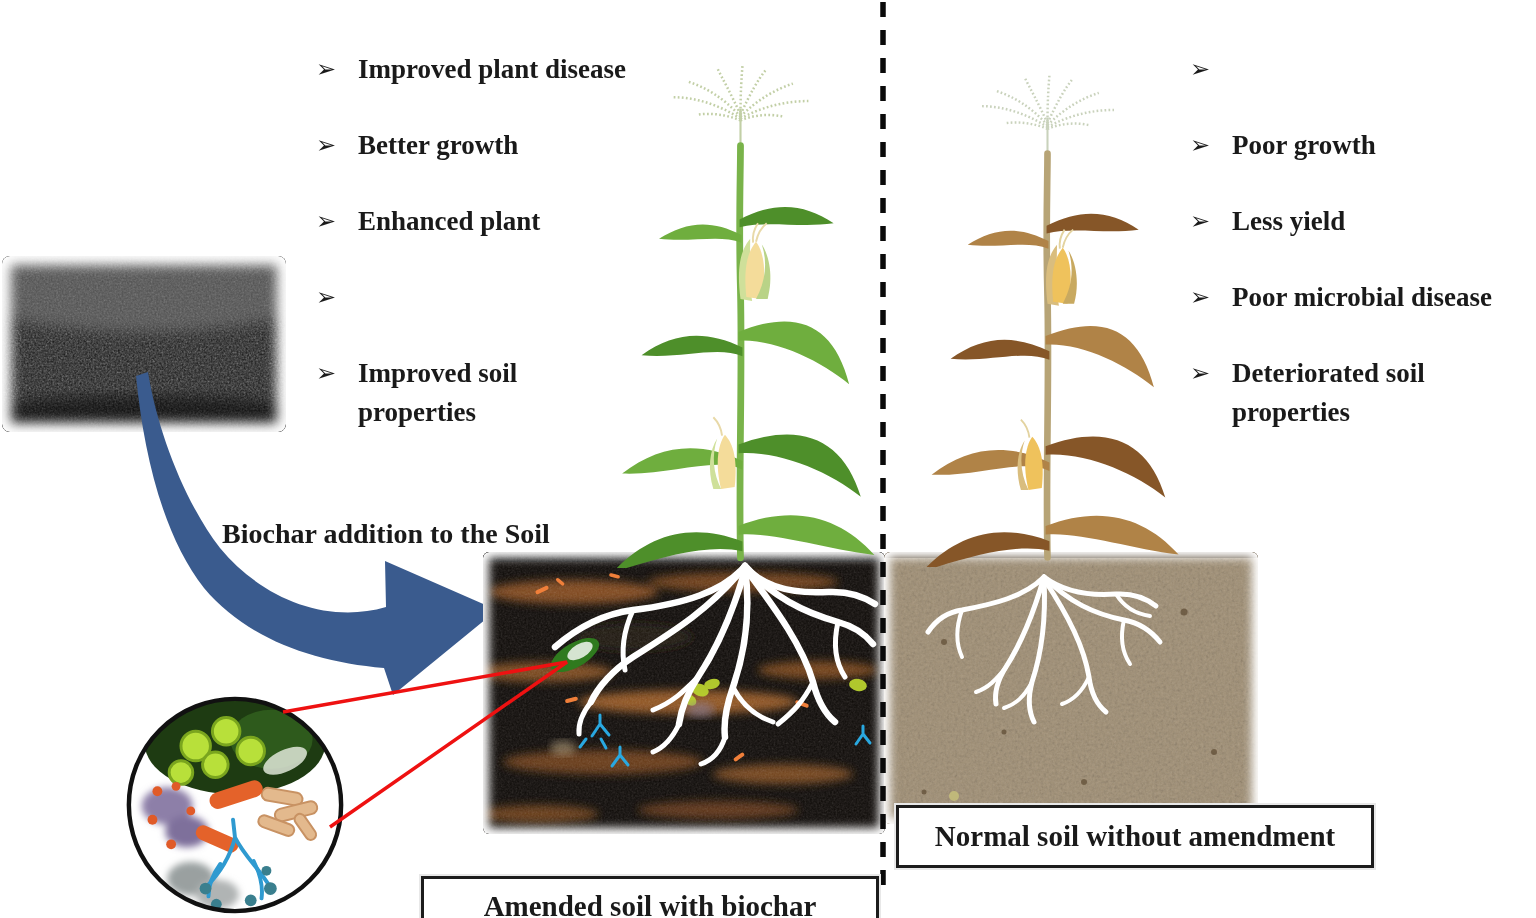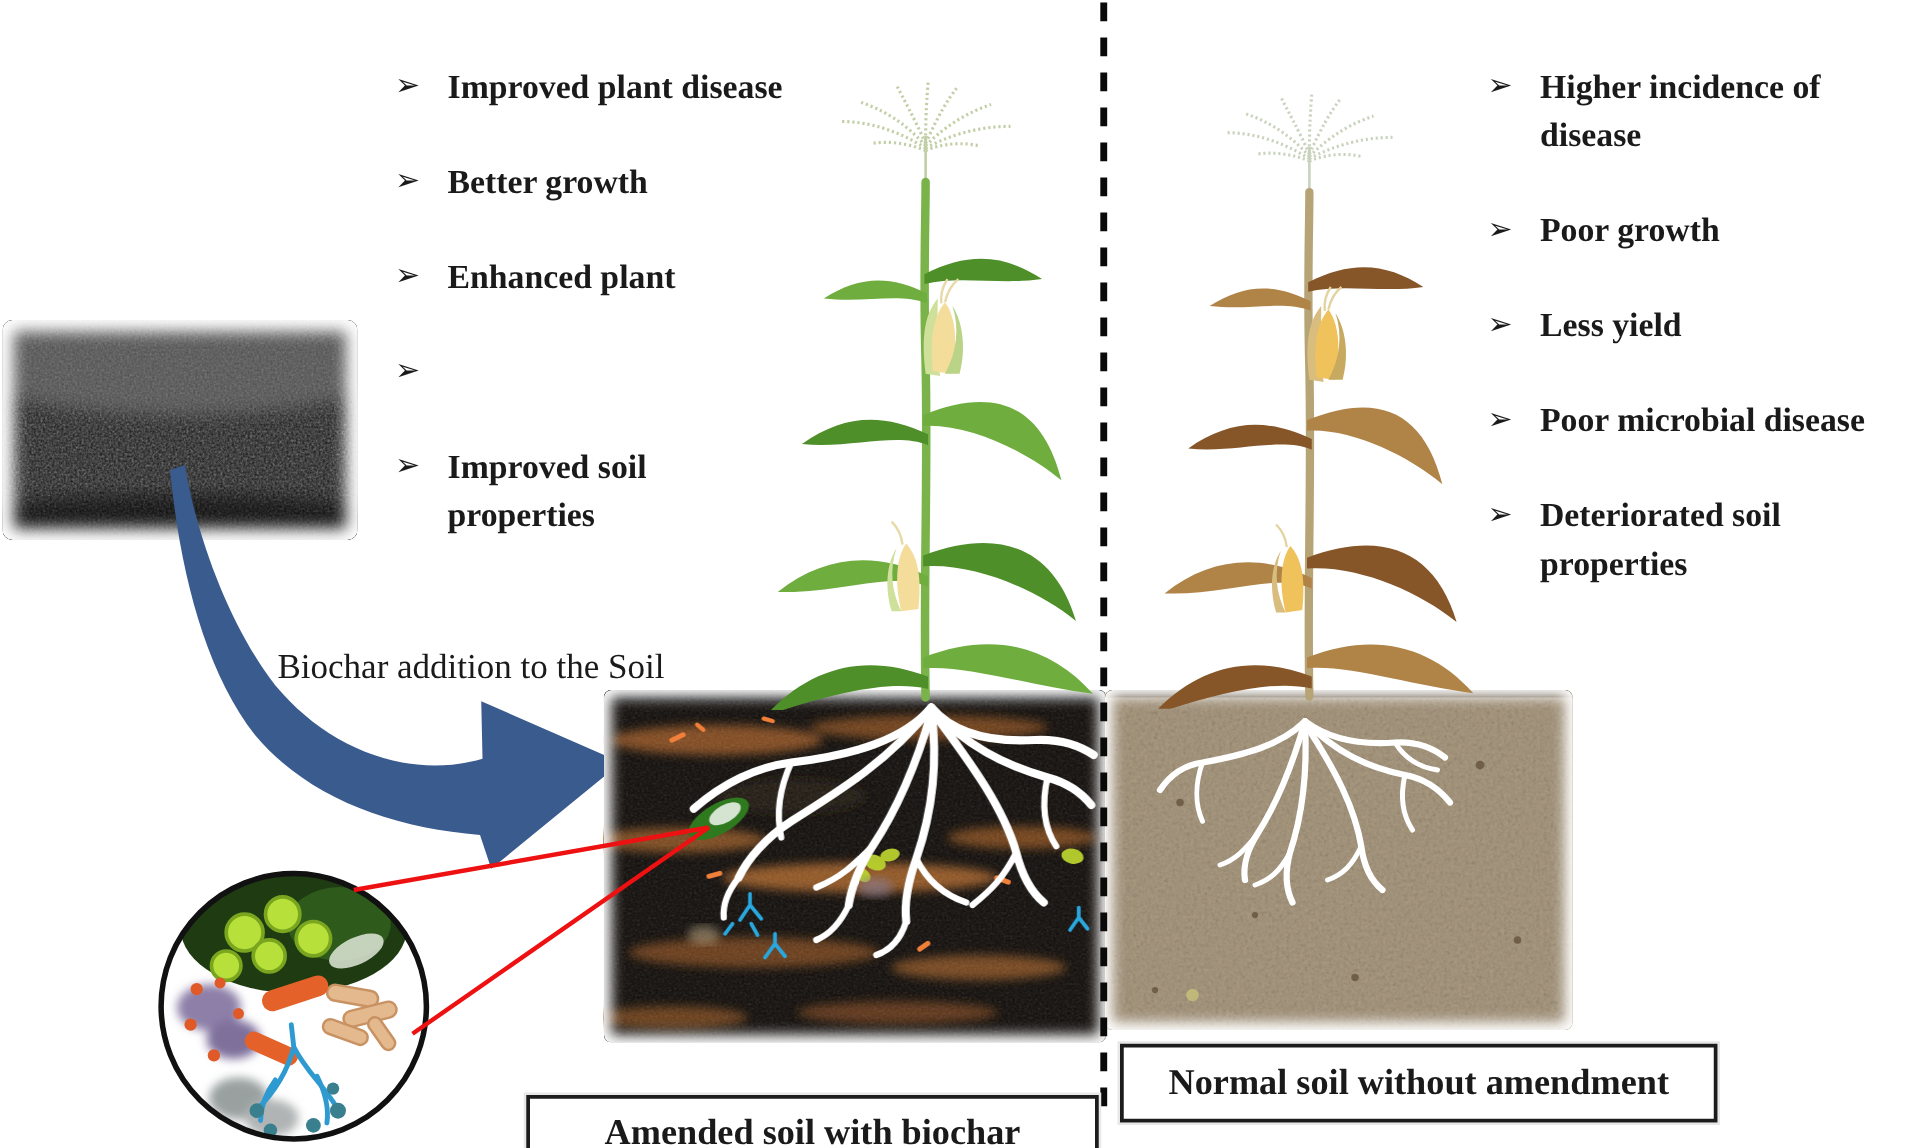--- a/index.html
+++ b/index.html
@@ -5,21 +5,21 @@
   html,body{margin:0;padding:0;background:#fff;}
   #stage{position:relative;width:1536px;height:918px;background:#ffffff;overflow:hidden;
          font-family:"Liberation Serif", serif;color:#1a1a1a;}
   .abs{position:absolute;}
   
   .blist{list-style:none;margin:0;padding:0;}
   .blist li{display:flex;align-items:flex-start;margin:0 0 37px 0;}
   .blist .bullet{width:26px;flex:0 0 26px;font-size:24px;line-height:39px;margin-right:16px;}
   .blist .btext{font-size:27px;line-height:39px;font-weight:bold;white-space:nowrap;}
   
-  .arrow-label{font-size:28px;font-weight:normal;white-space:nowrap;}
+  .arrow-label{font-size:28px;font-weight:bold;white-space:nowrap;}
   
   .caption-box{border:3px solid #1c1c1c;background:#ffffff;display:flex;align-items:center;justify-content:center;
                box-shadow:0 0 0 2px #e8e8e8;}
   .caption-box span{font-size:29px;font-weight:bold;white-space:nowrap;}
   
   .photo{border-radius:8px;overflow:hidden;}
   .photo svg{display:block;}
   .photo::after{content:"";position:absolute;inset:0;border-radius:8px;
                 box-shadow:inset 0 0 12px 9px #ffffff;pointer-events:none;}
   .soilframe{border-radius:6px;overflow:hidden;}
@@ -108,21 +108,20 @@
       </li>
       <li>
         <span class="bullet">➢</span>
         <div class="btext">Improved soil<br>properties</div>
       </li>
     </ul>
 
   <ul class="blist abs" style="left:1190px;top:50px;">
       <li>
         <span class="bullet">➢</span>
-        <div class="btext">Higher incidence of<br>disease</div>
       </li>
       <li>
         <span class="bullet">➢</span>
         <div class="btext">Poor growth</div>
       </li>
       <li>
         <span class="bullet">➢</span>
         <div class="btext">Less yield</div>
       </li>
       <li>
@@ -323,17 +322,17 @@
     <path d="M283,712 L567,662 L330,827" fill="none" stroke="#ee1111" stroke-width="3.5"></path>
   </svg>
 
   <svg class="abs" style="left:877px;top:0;" width="12" height="896">
     <line x1="6" y1="2" x2="6" y2="892" stroke="#0a0a0a" stroke-width="5.5" stroke-dasharray="15 13"></line>
   </svg>
 
   <div class="caption-box abs" style="left:421px;top:876px;width:452px;height:55px;">
     <span>Amended soil with biochar</span>
   </div>
-  <div class="caption-box abs" style="left:896px;top:835px;width:472px;height:57px;">
+  <div class="caption-box abs" style="left:896px;top:805px;width:472px;height:57px;">
     <span>Normal soil without amendment</span>
   </div>
 
 </div>
 
 </body></html>

